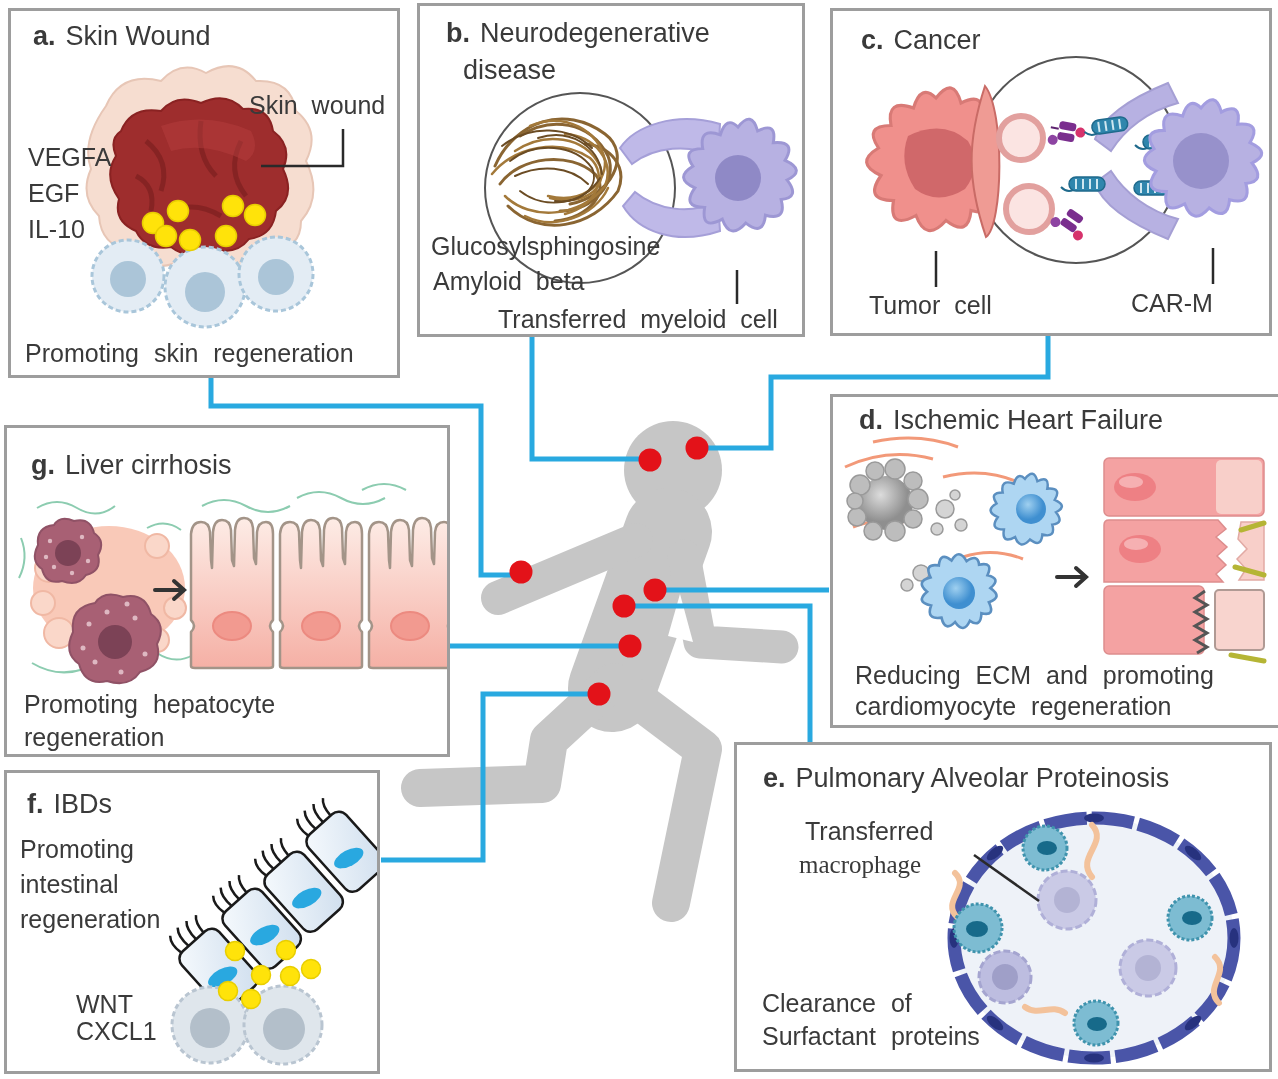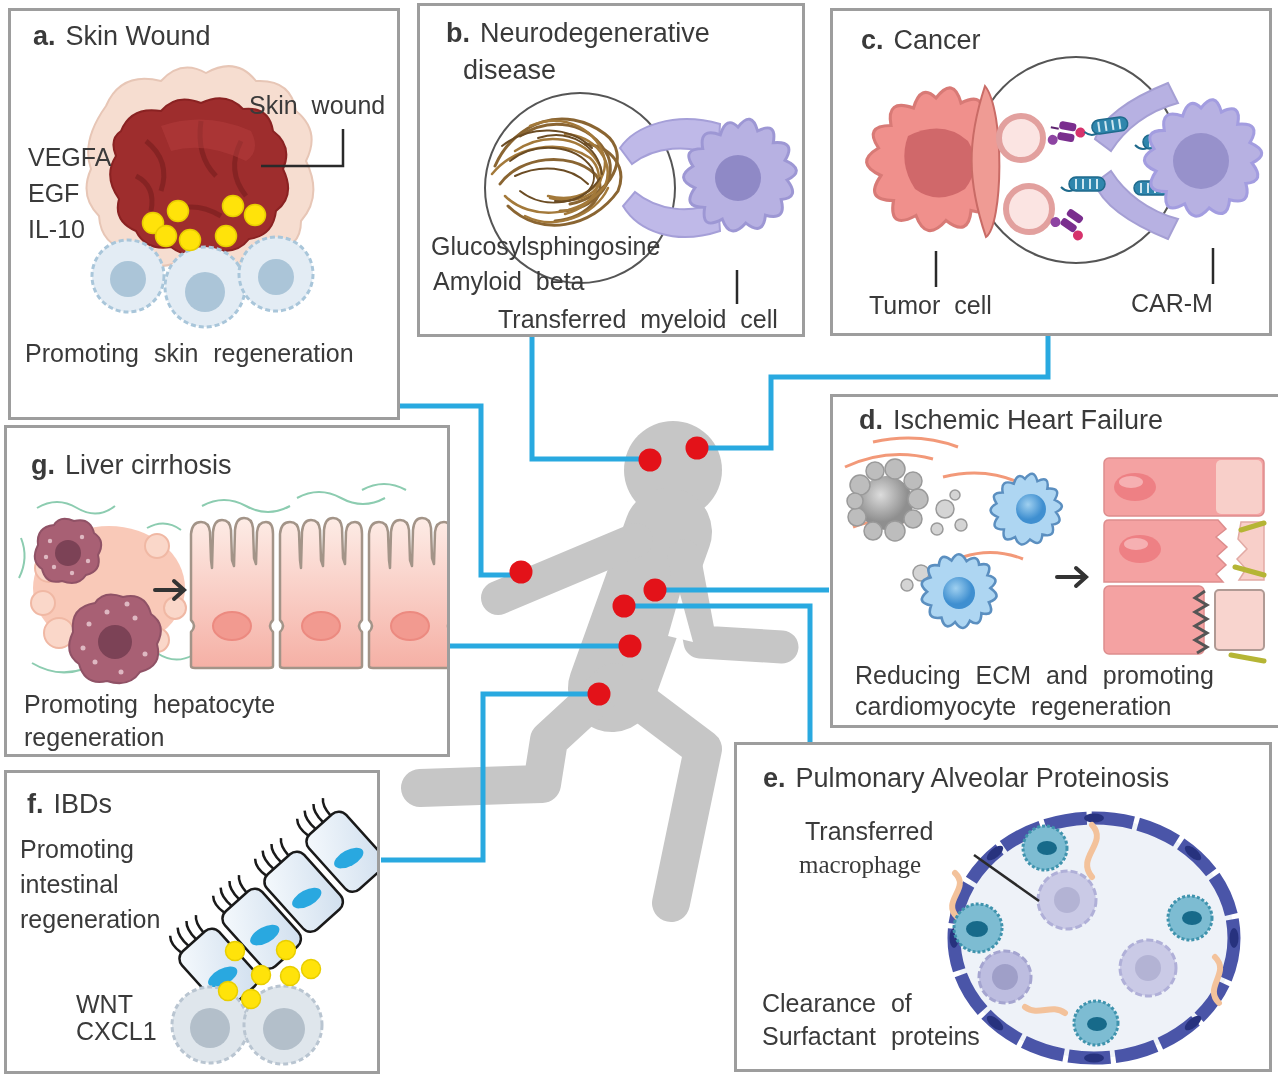--- a/index.html
+++ b/index.html
@@ -64,21 +64,21 @@
       <circle cx="650" cy="460" r="11.5"></circle>
       <circle cx="697" cy="448" r="11.5"></circle>
       <circle cx="521" cy="572" r="11.5"></circle>
       <circle cx="655" cy="590" r="11.5"></circle>
       <circle cx="624" cy="606" r="11.5"></circle>
       <circle cx="630" cy="646" r="11.5"></circle>
       <circle cx="599" cy="694" r="11.5"></circle>
     </g>
   </svg>
 
-  <div class="panel" style="left:8px;top:8px;width:392px;height:412px;">
+  <div class="panel" style="left:8px;top:8px;width:392px;height:370px;">
     <svg class="illus" width="386" height="364" viewBox="0 0 386 364">
       <path d="M 95,95 Q 110,60 150,70 Q 170,48 195,62 Q 225,45 245,70 Q 280,68 285,100 Q 310,120 295,150 Q 312,185 290,210 Q 290,238 260,240 Q 245,262 215,252 Q 190,268 165,252 Q 135,262 120,240 Q 90,235 88,205 Q 68,185 80,158 Q 70,130 95,95 Z" fill="#f6ddd0" stroke="#e7c6b6" stroke-width="2"></path>
       <path d="M 110,120 Q 120,95 150,100 Q 165,82 190,92 Q 215,80 232,98 Q 258,95 262,120 Q 282,135 272,158 Q 285,185 265,200 Q 262,225 238,228 Q 225,245 200,238 Q 178,250 160,236 Q 135,240 125,220 Q 102,210 108,188 Q 92,165 105,145 Q 98,128 110,120 Z" fill="#9e2d2d" stroke="#8a2222" stroke-width="2"></path>
       <g stroke="#7a1f1f" stroke-width="5" fill="none" opacity="0.65">
         <path d="M 135,130 Q 160,150 150,180"></path>
         <path d="M 190,110 Q 185,145 205,165"></path>
         <path d="M 230,130 Q 215,160 235,185"></path>
         <path d="M 160,200 Q 185,190 210,205"></path>
         <path d="M 125,165 Q 145,175 140,200"></path>
       </g>

